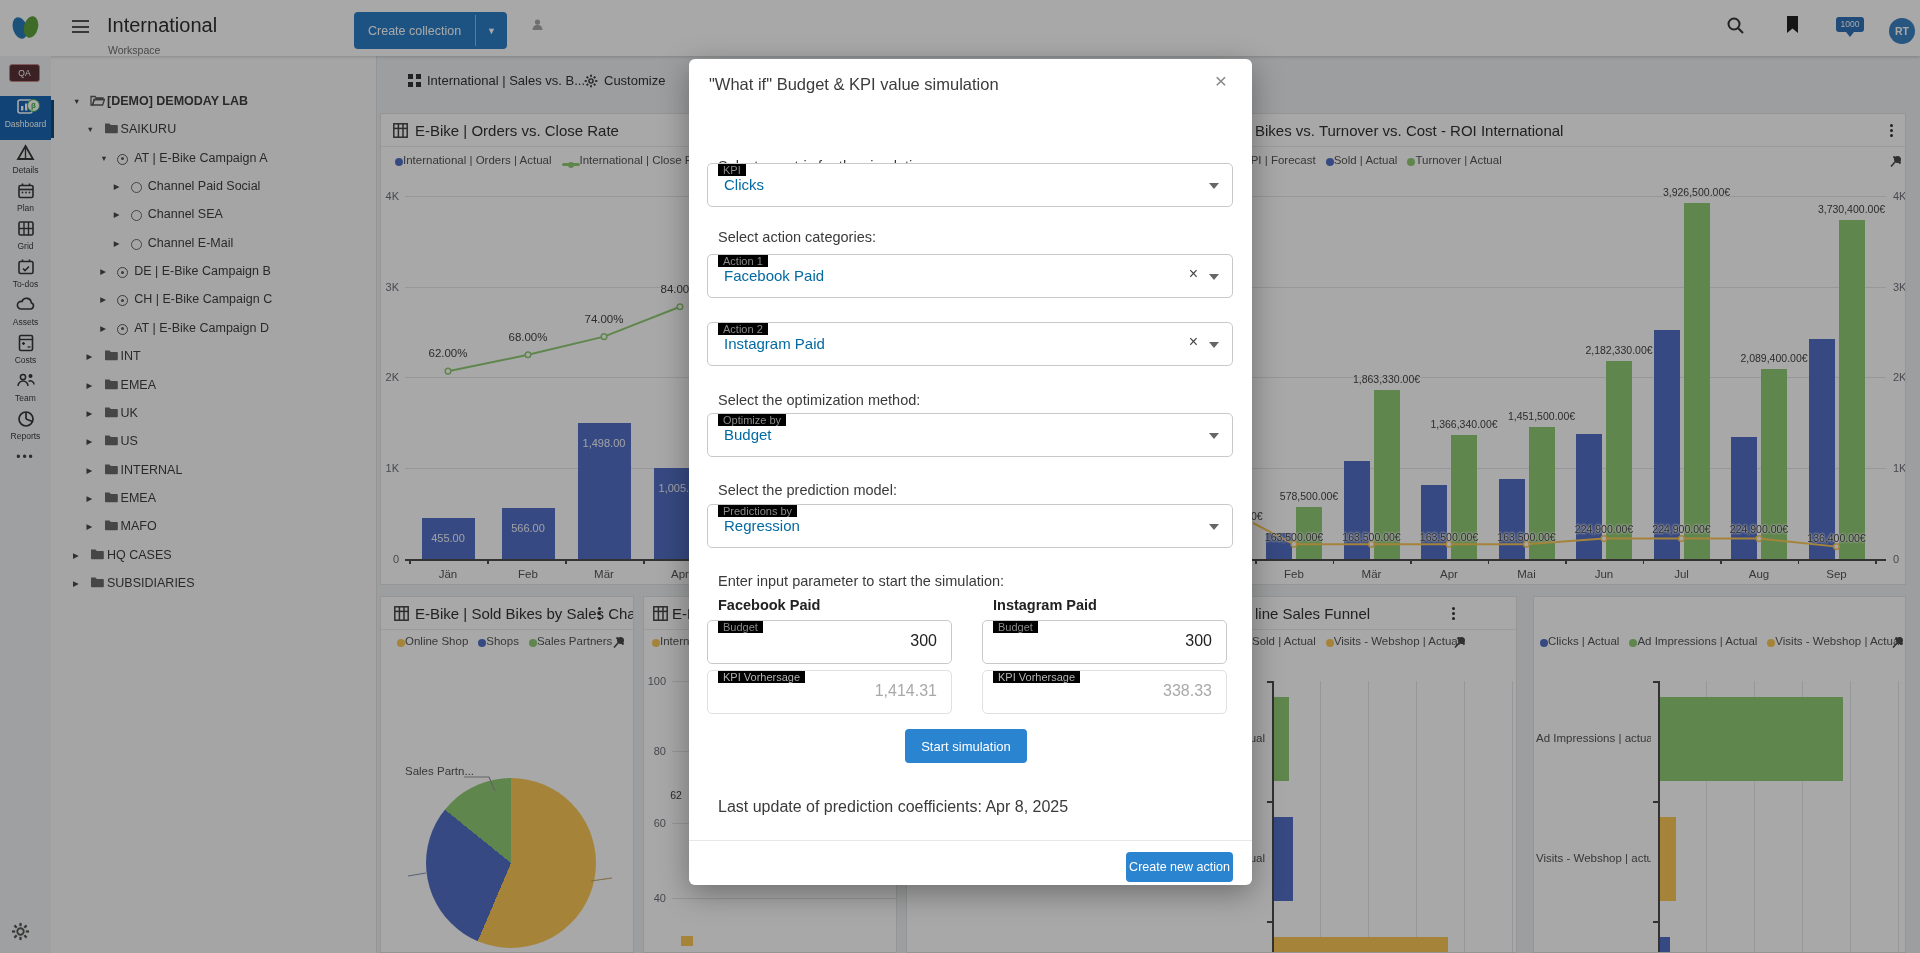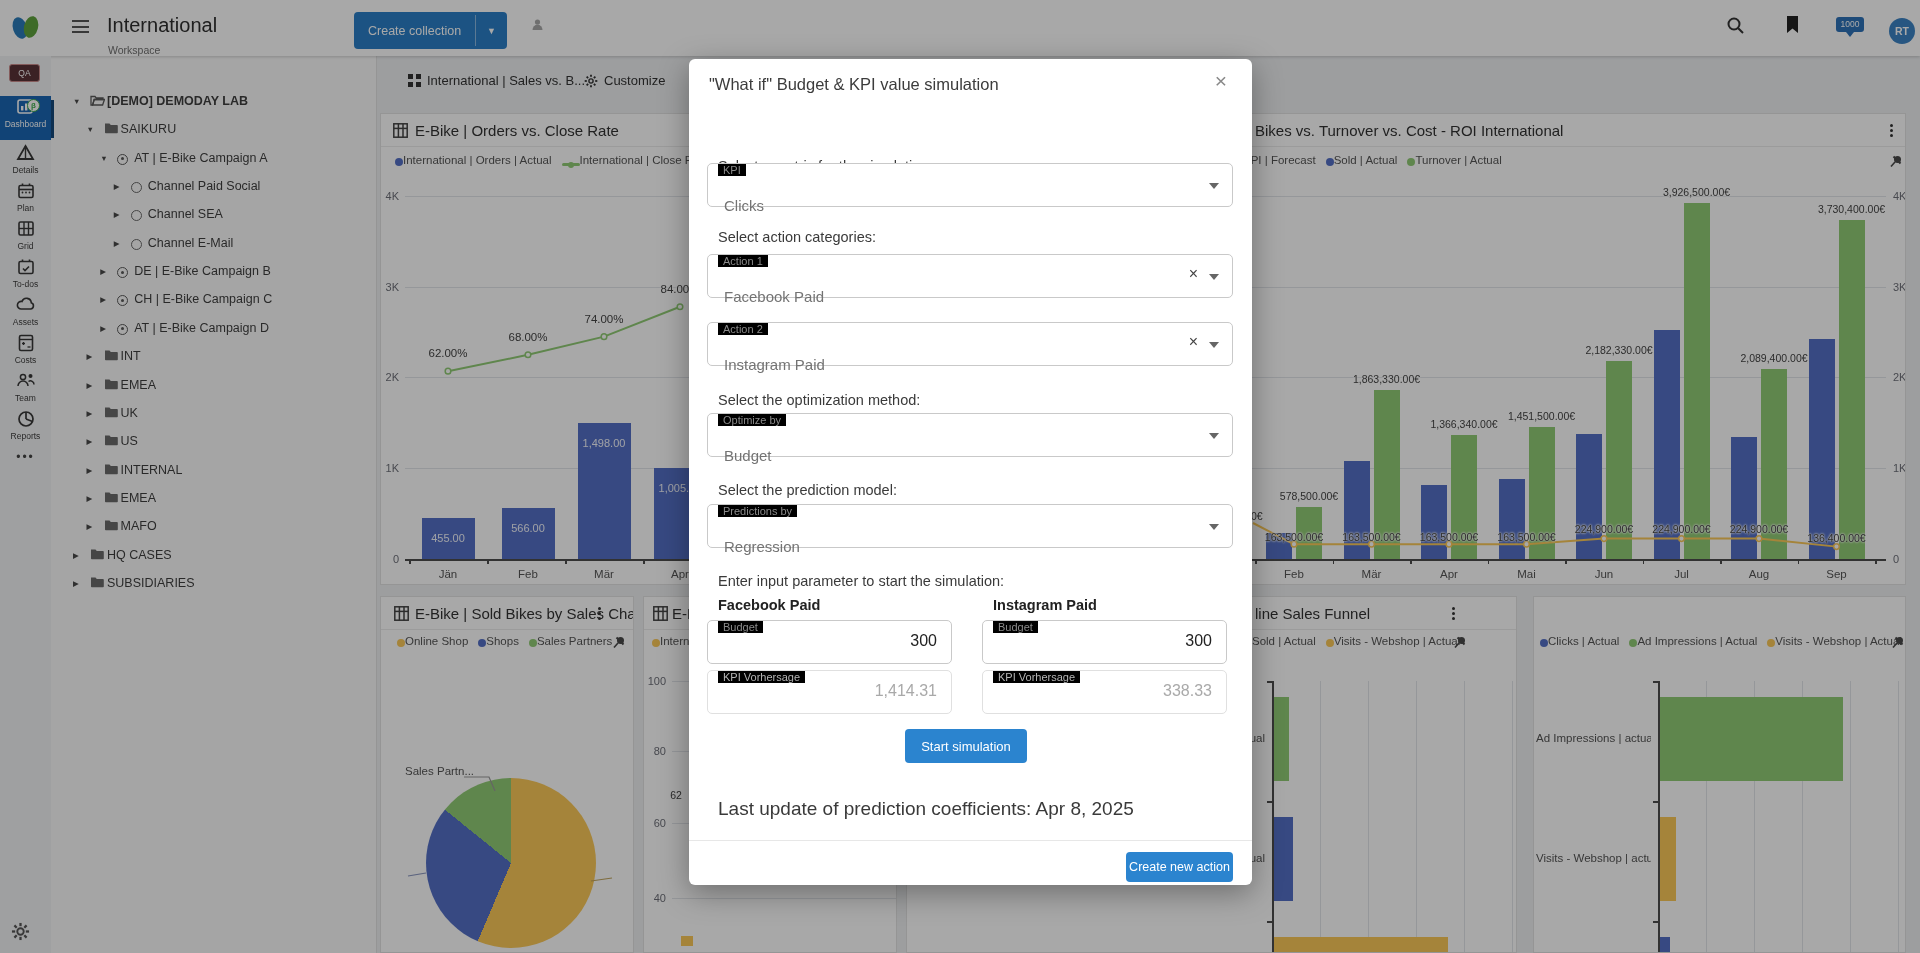--- a/index.html
+++ b/index.html
@@ -68,30 +68,30 @@
   .fun-label { position:absolute; font-size:11.5px; color:#555; text-align:right; white-space:nowrap; overflow:hidden; }
 
   
   .backdrop { position:absolute; inset:0; background:rgba(0,0,0,.34); z-index:10; }
   .modal { position:absolute; left:689px; top:59px; width:563px; height:826px; background:#fff; border-radius:6px; box-shadow:0 8px 30px rgba(0,0,0,.35); z-index:20; }
   .m-title { position:absolute; left:20px; top:16px; font-size:16.5px; color:#3c3c3c; }
   .m-close { position:absolute; left:520px; top:10px; font-size:21px; color:#888; cursor:pointer; width:24px; text-align:center; }
   .m-section { position:absolute; left:29px; font-size:14.5px; color:#3a3a3a; }
   .field { position:absolute; border:1.5px solid #c9c9c9; border-radius:5px; height:44px; background:#fff; cursor:pointer; }
   .field .flabel { position:absolute; top:-8px; left:10px; background:#000000; padding:0 5px; font-size:11px; color:#8a8a8a;margin-top:8px; }
-  .field .fvalue { position:absolute; left:16px; top:12px; font-size:15px; color:#737373;margin-top:21px; }
+  .field .fvalue { position:absolute; left:16px; top:12px; font-size:15px; color:#0369a1; }
   .field .fvalue-num { position:absolute; right:14px; top:11px; font-size:16px; color:#222; }
   .field.disabled { border-color:#e0e0e0; }
   .field.disabled .flabel { color:#b5b5b5; }
   .field.disabled .fvalue-num { color:#a9a9a9; }
   .chev { position:absolute; right:13px; top:19px; width:0; height:0; border-left:5px solid transparent; border-right:5px solid transparent; border-top:6px solid #666; }
   .fclear { position:absolute; right:34px; top:10px; font-size:16px; color:#444; cursor:pointer; }
   .col-head { position:absolute; font-size:14.5px; font-weight:bold; color:#222; }
   .btn-primary { position:absolute; background:#2b84cf; color:#fff; border:none; border-radius:4px; font-size:13px; font-family:"Liberation Sans",sans-serif; cursor:pointer; }
-  .m-note { position:absolute; left:29px; top:739px; font-size:19px; color:#3a3a3a; }
+  .m-note { position:absolute; left:29px; top:739px; font-size:16px; color:#3a3a3a; }
   .m-divider { position:absolute; left:0; top:781px; width:563px; height:1px; background:#e7e7e7; }
   svg { display:block; }
 </style>
 </head>
 <body>
 
 <div class="stage">
 
   <div class="topbar">
     <span class="abs" style="left:8px;top:10px;">

